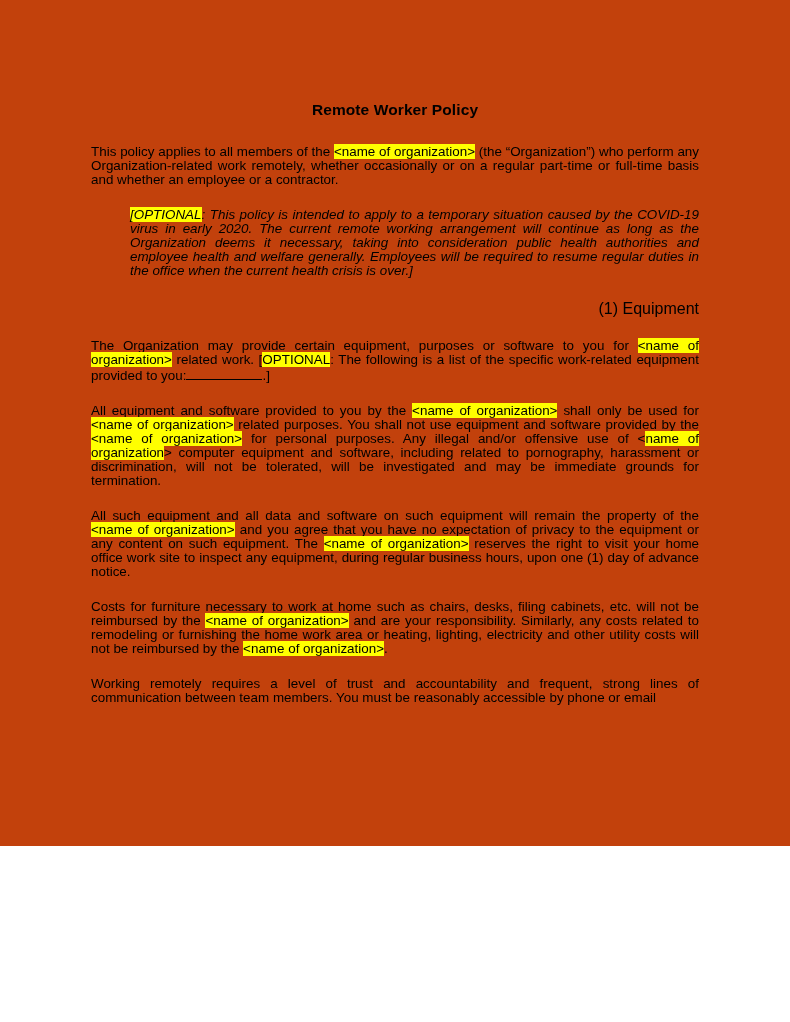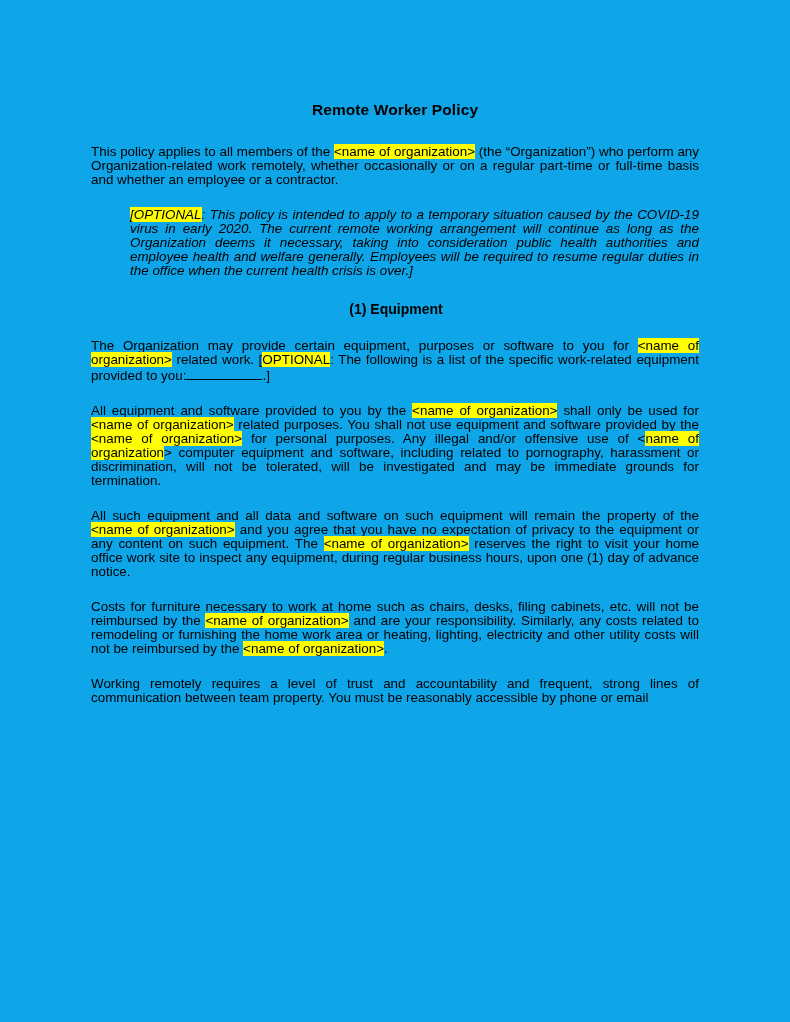--- a/index.html
+++ b/index.html
@@ -10,22 +10,22 @@
   body {
     width: 790px;
     height: 1022px;
     font-family: "Liberation Sans", sans-serif;
     color: #000000;
     -webkit-font-smoothing: antialiased;
   }
   .page {
     position: relative;
     width: 790px;
-    height: 1022px;
-    background: #0ea5e9;
+    height: 846px;
+    background: #c2410c;
     box-sizing: border-box;
     padding: 0;
     overflow: hidden;
   }
   .content {
     position: absolute;
     left: 91px;
     top: 100px;
     width: 608px;
   }
@@ -46,25 +46,25 @@
     letter-spacing: 0.01px;
   }
   p.para.italic {
     font-style: italic;
     margin-left: 39px;
   }
   p.para.last {
     margin-bottom: 0;
   }
   h2.heading {
-    font-size: 14px;
-    font-weight: bold;
+    font-size: 16px;
+    font-weight: normal;
     line-height: 20px;
     margin: 0 0 20px 0;
-    text-align: center;
+    text-align: right;
   }
   h2.heading.indent {
     padding-left: 2px;
   }
   .hl {
     background-color: #ffff00;
   }
   .blank-line {
     display: inline-block;
     width: 76px;
@@ -90,16 +90,16 @@
 
     <p class="para"><span>The Organization may provide certain equipment, purposes or software to you for </span><span class="hl">&lt;name of organization&gt;</span><span> related work. [</span><span class="hl">OPTIONAL</span><span>: The following is a list of the specific work-related equipment provided to you:</span><span class="blank-line"></span><span>.]</span></p>
 
     <p class="para"><span>All equipment and software provided to you by the </span><span class="hl">&lt;name of organization&gt;</span><span> shall only be used for</span><span class="hl"> &lt;name of organization&gt;</span><span> related purposes. You shall not use equipment and software provided by the </span><span class="hl">&lt;name of organization&gt;</span><span> for personal purposes. Any illegal and/or offensive use of &lt;</span><span class="hl">name of organization</span><span>&gt; computer equipment and software, including related to pornography, harassment or discrimination, will not be tolerated, will be investigated and may be immediate grounds for termination.</span></p>
 
     <p class="para"><span>All such equipment and all data and software on such equipment will remain the property of  the </span><span class="hl">&lt;name of organization&gt;</span><span> and you agree that you have no expectation of privacy to the equipment or any content on such equipment. The </span><span class="hl">&lt;name of organization&gt;</span><span> reserves the right to visit your home office work site to inspect any equipment, during regular business hours, upon one (1) day of advance notice.</span></p>
 
     <p class="para"><span>Costs for furniture necessary to work at home such as chairs, desks, filing cabinets, etc. will not be reimbursed by the </span><span class="hl">&lt;name of organization&gt;</span><span> and are your responsibility. Similarly, any costs related to remodeling or furnishing the home work area or heating, lighting, electricity and other utility costs will not be reimbursed by the </span><span class="hl">&lt;name of organization&gt;</span><span>.</span></p>
 
 
-    <p class="para last">Working remotely requires a level of trust and accountability and frequent, strong lines of communication between team property. You must be reasonably accessible by phone or email</p>
+    <p class="para last">Working remotely requires a level of trust and accountability and frequent, strong lines of communication between team members. You must be reasonably accessible by phone or email</p>
 
   </div>
 </div>
 
 </body></html>

